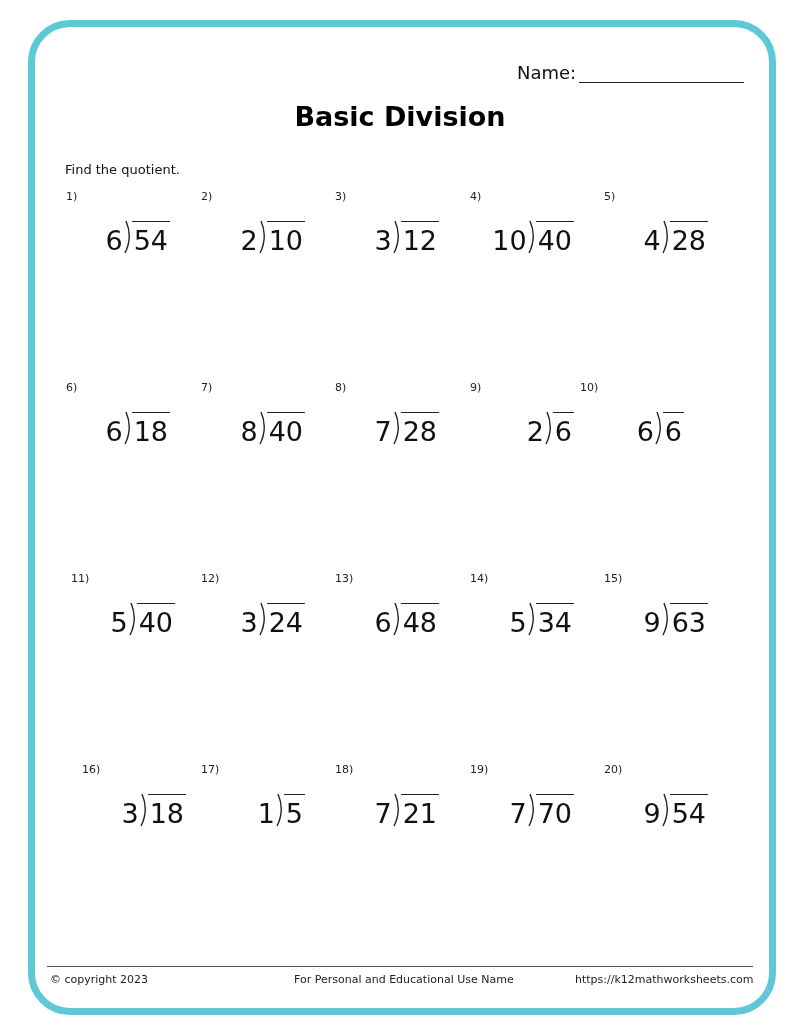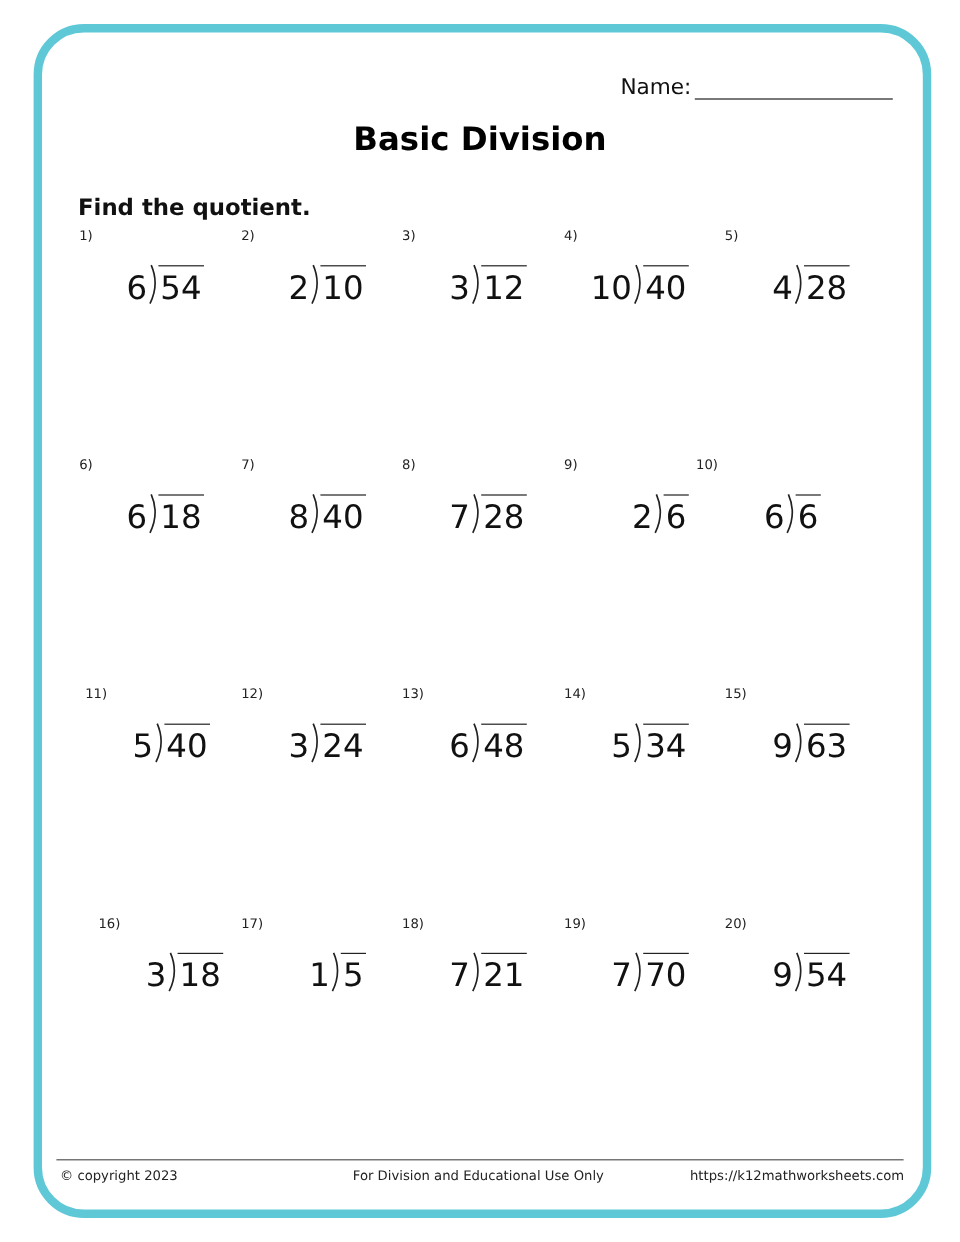--- a/index.html
+++ b/index.html
@@ -15,21 +15,21 @@
   }
   .name-line .blank {
     display: inline-block; width: 165px; border-bottom: 1px solid #222;
     margin-left: 3px; height: 14px;
   }
   .title {
     position: absolute; left: 0; width: 800px; top: 101px; text-align: center;
     font-size: 27px; font-weight: bold; color: #000000;
   }
   .instructions {
-    position: absolute; left: 65px; top: 162px; font-size: 19px; color: #111; font-weight: bold;
+    position: absolute; left: 65px; top: 162px; font-size: 13px; color: #111;
   }
   .problem { position: absolute; width: 134px; height: 120px; }
   .problem .num {
     position: absolute; left: 0; top: 0; font-size: 11px; color: #222;
   }
   .problem .expr {
     position: absolute; top: 30px; right: 30px; display: flex; align-items: flex-end;
     font-size: 27px; color: #111; line-height: 1;
   }
   .problem .divisor { padding-right: 1px; }
@@ -299,14 +299,14 @@
             <path d="M2 1 Q9 17 1 33" fill="none" stroke="#222" stroke-width="1.4"></path>
           </svg>
         </span>
         <span class="dividend">54</span>
       </div>
     </div>
   </div>
 
 <div class="footer-rule"></div>
 <div class="footer" style="left:50px;">© copyright 2023</div>
-<div class="footer" style="left:294px;">For Division and Educational Use Only</div>
+<div class="footer" style="left:294px;">For Personal and Educational Use Name</div>
 <div class="footer" style="left:575px;">https://k12mathworksheets.com</div>
 
 </body></html>

